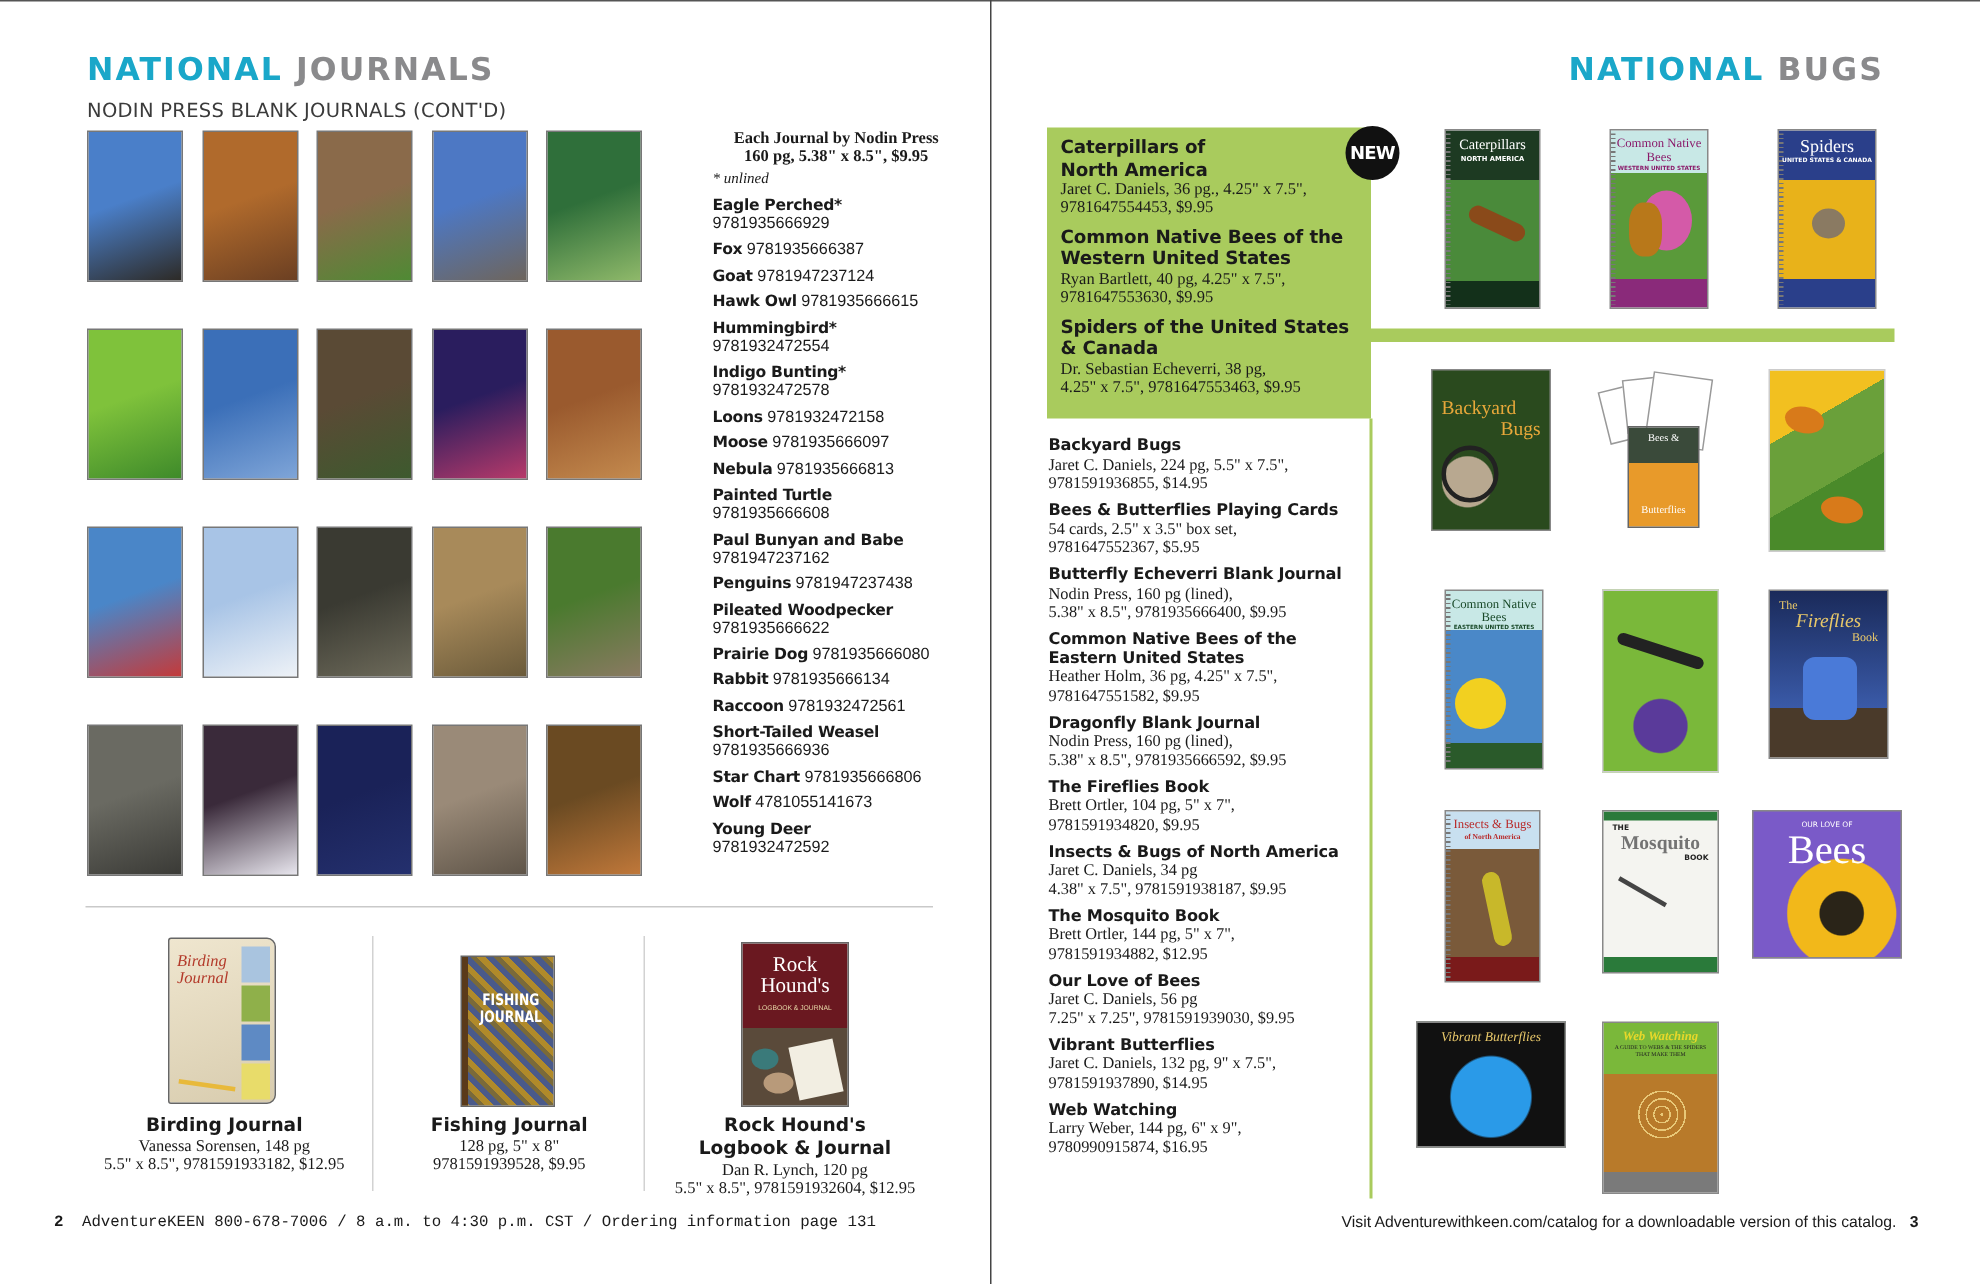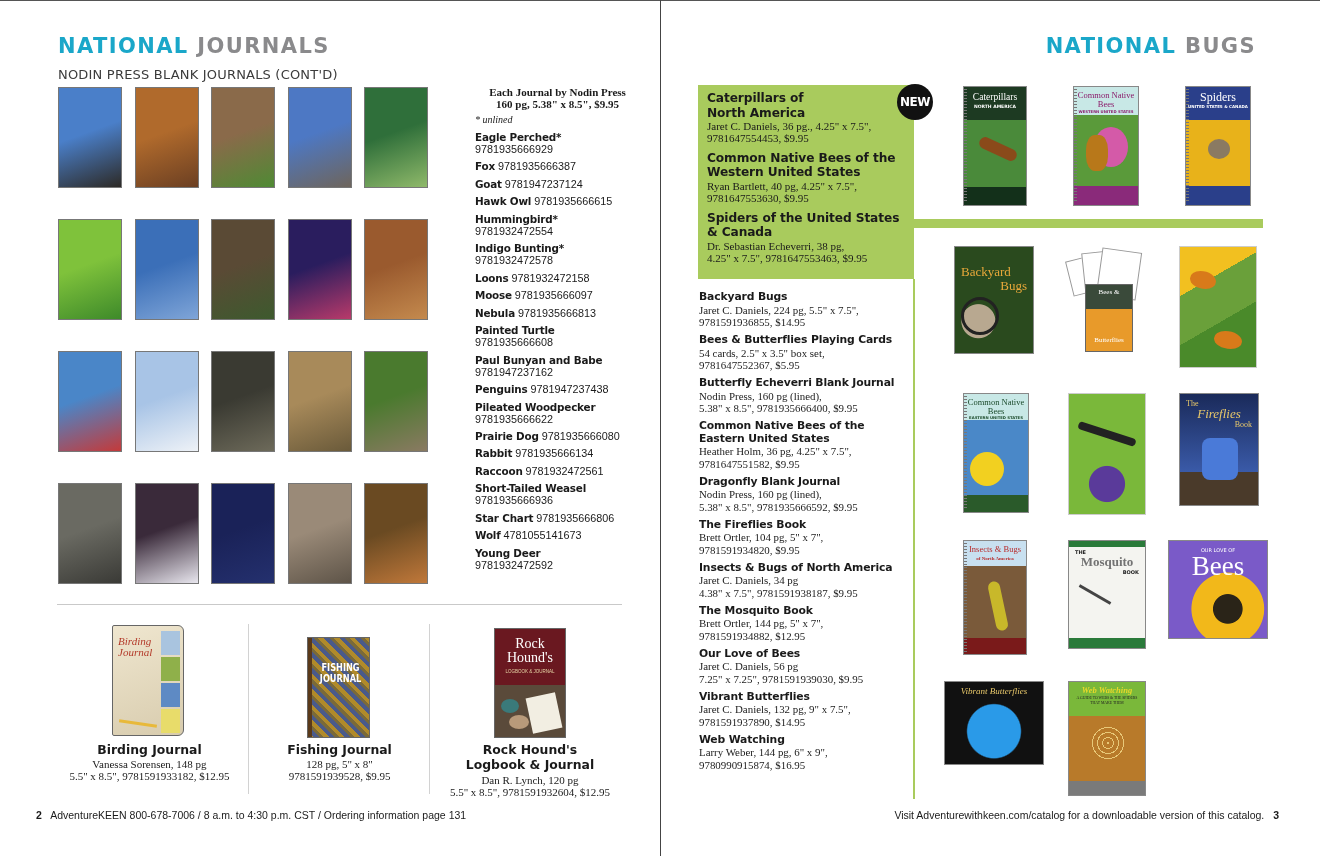--- a/index.html
+++ b/index.html
@@ -168,21 +168,21 @@
       <div style="position:absolute;left:34px;top:66px;width:30px;height:36px;background:#f2eee2;transform:rotate(-12deg);"></div>
       <div style="position:absolute;left:6px;top:70px;width:18px;height:14px;border-radius:50%;background:#3a7a7a;"></div>
       <div style="position:absolute;left:14px;top:86px;width:20px;height:14px;border-radius:50%;background:#b89a7a;"></div>
     </div>
     <div class="ftitle" style="left:0;width:186px;top:118px;">Rock Hound's</div>
     <div class="ftitle" style="left:0;width:186px;top:133px;">Logbook &amp; Journal</div>
     <div class="fdetail" style="left:0;width:186px;top:149px;">Dan R. Lynch, 120 pg</div>
     <div class="fdetail" style="left:0;width:186px;top:161px;">5.5" x 8.5", 9781591932604, $12.95</div>
   </div>
 
-  <div class="footer" style="left:30px;">
+  <div class="footer" style="left:30px;font-family:Liberation Mono, monospace;">
     <span class="pnum">2</span>
     <span>AdventureKEEN 800-678-7006 / 8 a.m. to 4:30 p.m. CST / Ordering information page 131</span>
   </div>
 </div>
 
 <div class="page page-right">
   <div class="title">
     <span class="accent">NATIONAL</span>
     <span class="muted">BUGS</span>
   </div>

